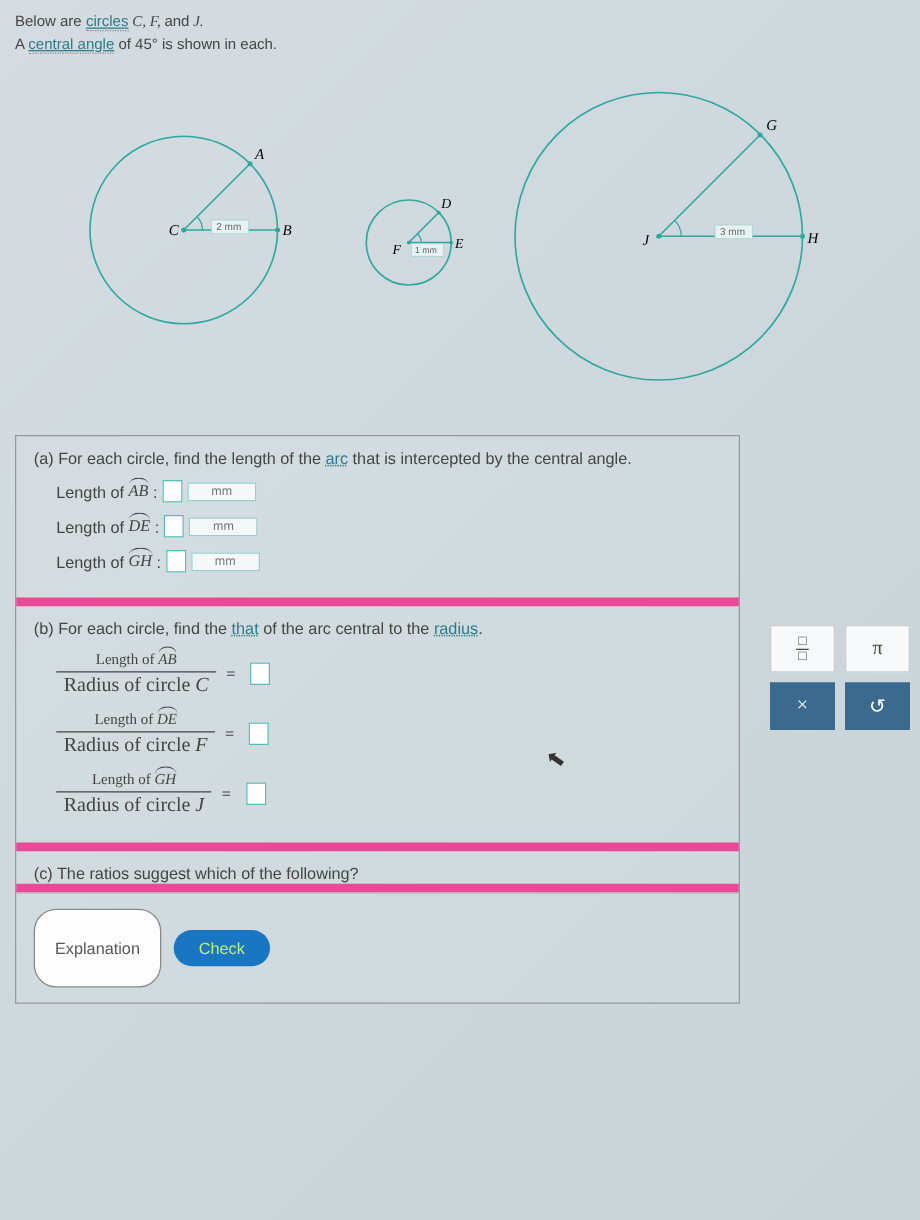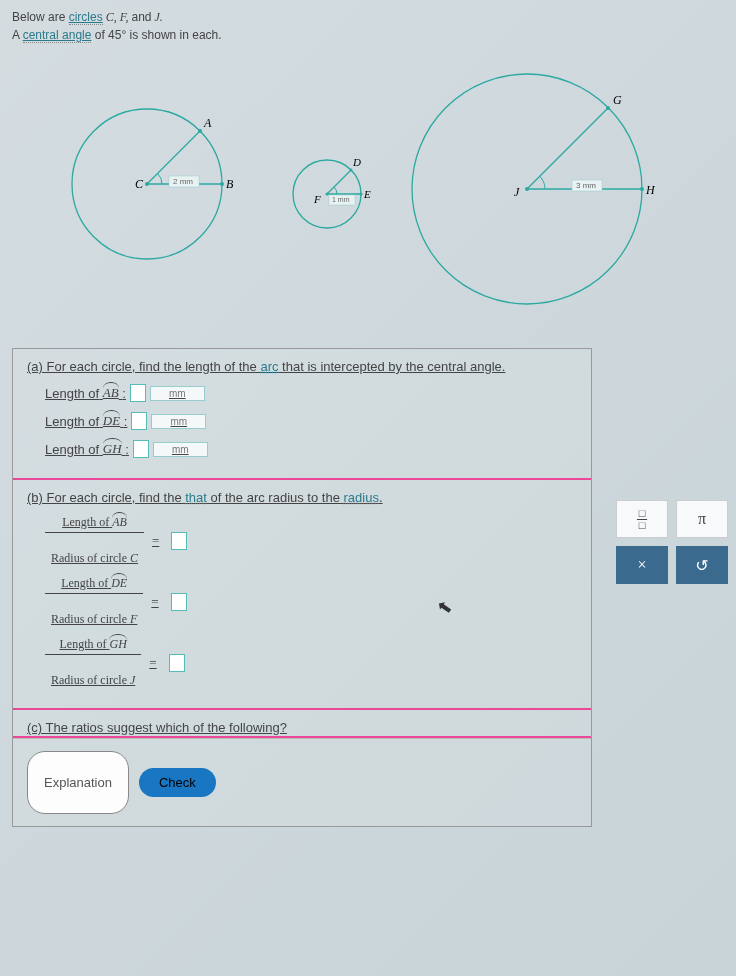--- a/index.html
+++ b/index.html
@@ -21,38 +21,38 @@
 .answer-intro { font-size: 14px; color: #444; margin-top: 6px; line-height: 1.45; }
 .answer-intro .linked { text-decoration: underline; color: #2b7a8c; }
 .panel {
   border: 1px solid #999;
   margin-top: 14px;
   width: 580px;
   font-size: 13px;
   color: #444;
   background: rgba(255,255,255,0.08);
 }
-.panel .section { padding: 10px 14px; border-bottom: 2px solid #ec4899; text-decoration: underline; }
+.panel .section { padding: 10px 14px; border-bottom: 7px solid #ec4899; }
 .panel .section:last-child { border-bottom: none; }
 .arc-notation { font-family: 'Times New Roman', serif; font-style: italic; position: relative; display: inline-block; }
 .arc-notation::before { content: ""; position: absolute; top: -3px; left: 0; right: 0; height: 5px; border-top: 1px solid currentColor; border-radius: 50% 50% 0 0 / 100% 100% 0 0; }
 .input-box {
   display: inline-block; width: 16px; height: 18px;
   border: 1px solid #5bb; vertical-align: middle;
   background: #fff; margin: 0 4px;
 }
 .unit-box {
   display: inline-block; padding: 1px 18px;
   border: 1px solid #9cc; font-size: 10px;
   vertical-align: middle; color:#777; background:#f4f8f8;
 }
 .row { margin: 10px 0 10px 18px; display:flex; align-items:center; }
 .ratio-block { display: inline-block; text-align: center; vertical-align: middle; font-family:'Times New Roman', serif;}
 .ratio-block .num { border-bottom: 1px solid #444; padding: 0 6px 2px; font-size:12px;}
-.ratio-block .den { padding: 2px 6px 0; font-size:12px;margin-top:16px;}
+.ratio-block .den { padding: 2px 6px 0; font-size:16px;}
 .eq { margin: 0 8px; font-family:'Times New Roman', serif;}
 .toolbar {
   position: absolute; right: 8px; top: 500px;
   display: flex; flex-direction: column; gap: 8px;
 }
 .toolbar-row { display: flex; gap: 8px; }
 .tool-btn {
   width: 52px; height: 38px;
   background: #f8f9fa; border: 1px solid #ccc;
   display: flex; align-items: center; justify-content: center;
@@ -63,21 +63,21 @@
 .frac-icon { display:flex; flex-direction:column; align-items:center; line-height:0.8; font-size:11px;}
 .frac-icon .t { border-bottom:1px solid currentColor; padding:0 2px 1px;}
 .frac-icon .b { padding:1px 2px 0;}
 .bottom-btns { display:flex; gap:10px; padding:12px 14px; align-items:center;}
 .btn-explain {
   padding: 23px 16px; border:1px solid #888; border-radius: 18px;
   background:#fdfdfd; font-size:13px; color:#555; cursor:pointer;
 }
 .btn-check {
   padding: 7px 20px; border:none; border-radius: 18px;
-  background:#1976c2; color:#000000; font-size:13px; cursor:pointer;
+  background:#1976c2; color:#bef264; font-size:13px; cursor:pointer;
 }
 .linked { text-decoration: underline dotted; color:#2b7a8c;}
 .cursor-icon { position:absolute; left:437px; top:596px; font-size:18px; color:#333; transform: rotate(-10deg);}
 </style>
 </head>
 <body>
 
 <div class="content">
   <div class="intro">
     <span>Below are </span><span class="linked">circles</span><span class="italic"> C, F, </span><span>and</span><span class="italic"> J.</span><br>
@@ -150,21 +150,21 @@
       </div>
       <div class="row">
         <span>Length of</span>&nbsp;<span class="arc-notation">GH</span>&nbsp;<span>:</span>
         <span class="input-box"></span>
         <span class="unit-box">mm</span>
       </div>
     </div>
 
     <div class="section">
       <div>
-        <span>(b) For each circle, find the </span><span class="linked">that</span><span> of the arc radius to the </span><span class="linked">radius</span><span>.</span>
+        <span>(b) For each circle, find the </span><span class="linked">that</span><span> of the arc central to the </span><span class="linked">radius</span><span>.</span>
       </div>
       <div class="row">
         <span class="ratio-block">
           <div class="num"><span>Length of</span> <span class="arc-notation">AB</span></div>
           <div class="den"><span>Radius of circle</span> <span class="italic">C</span></div>
         </span>
         <span class="eq">=</span>
         <span class="input-box"></span>
       </div>
       <div class="row">

